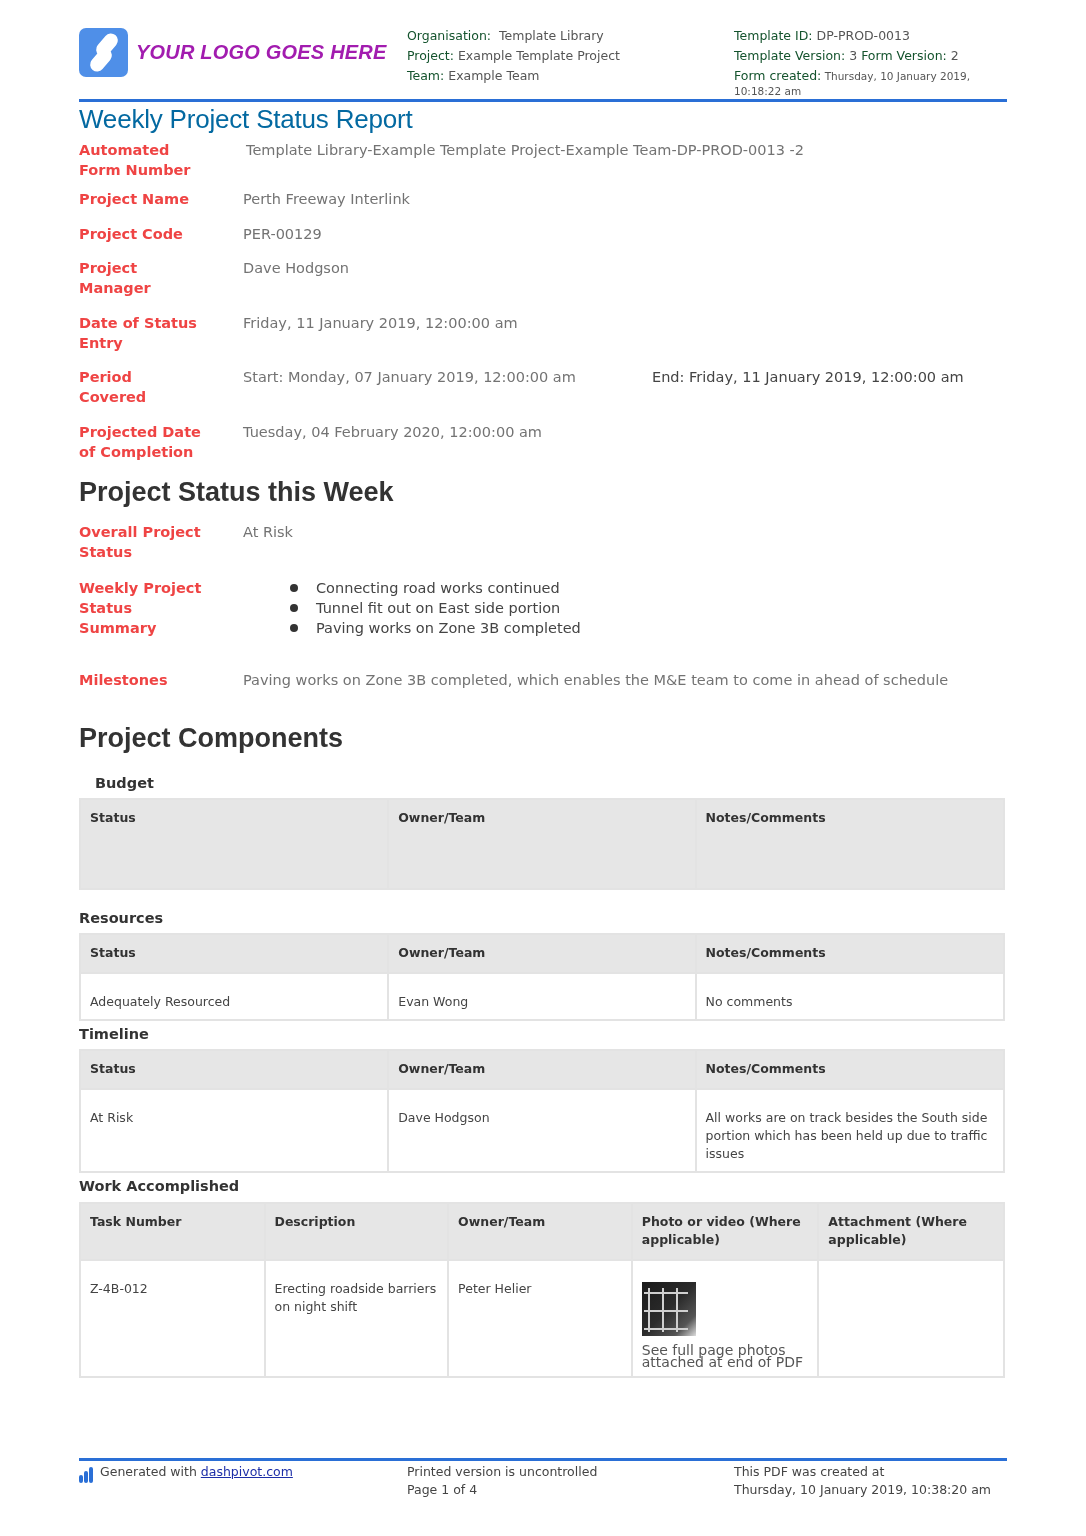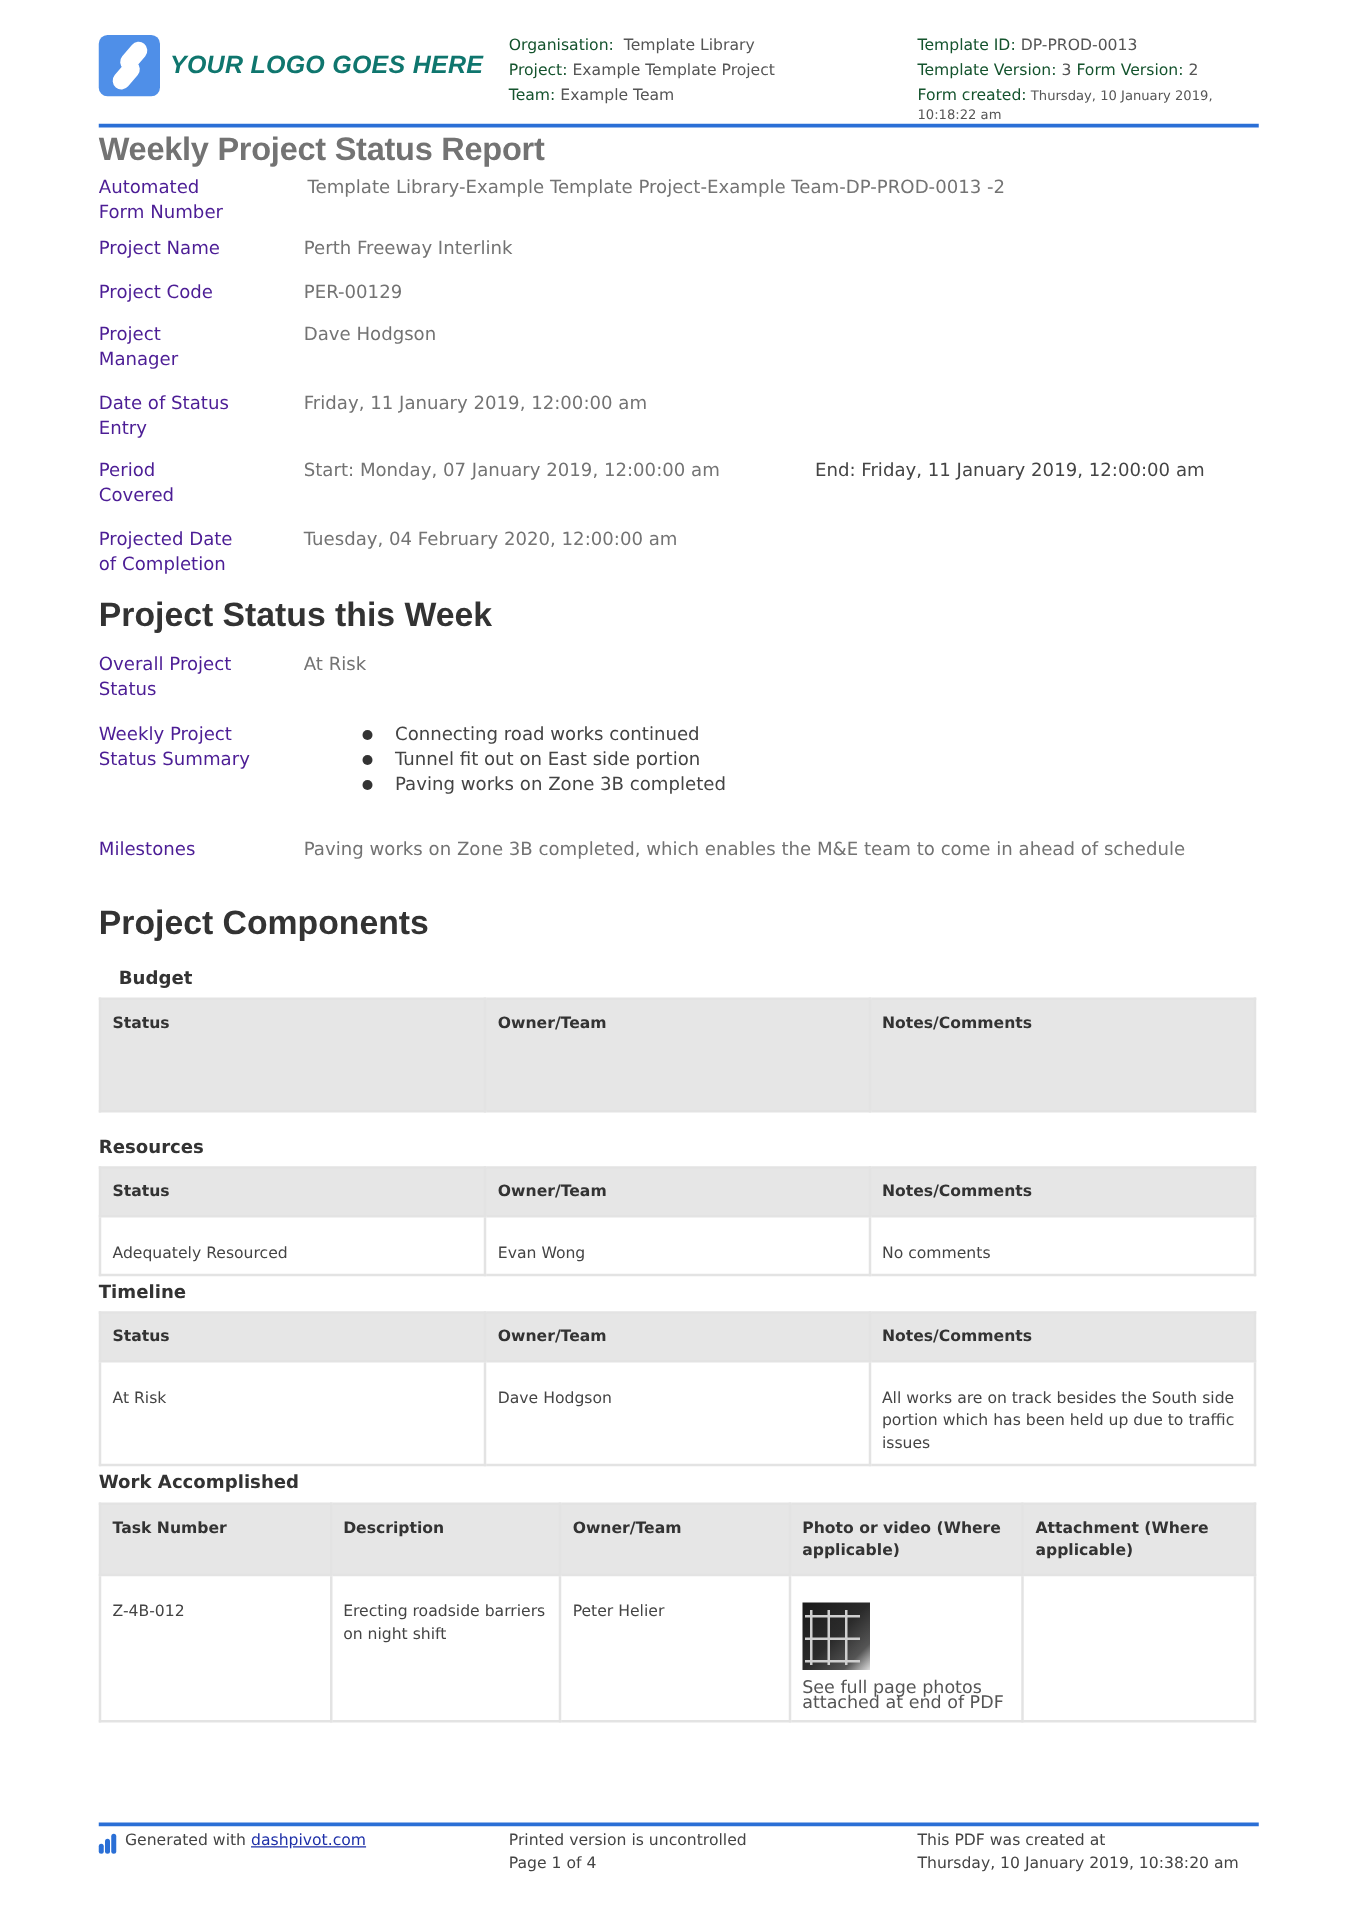--- a/index.html
+++ b/index.html
@@ -6,34 +6,34 @@
   html, body { width: 1086px; height: 1536px; background: #ffffff; }
   body { font-family: "DejaVu Sans", "Liberation Sans", sans-serif; color: #3a3a3a; position: relative; overflow: hidden; }
 
   
   .hdr { position: absolute; left: 79px; top: 26px; width: 928px; height: 74px; }
   .logo { position: absolute; left: 0; top: 2px; display: flex; align-items: center; }
   .logo-box { width: 49px; height: 49px; border-radius: 7px; background: #4f8fe8; position: relative; overflow: hidden; }
   .logo-box .s1, .logo-box .s2 { position: absolute; width: 14px; height: 26px; background: #ffffff; border-radius: 7px; transform: rotate(40deg); }
   .logo-box .s1 { left: 21px; top: 4px; }
   .logo-box .s2 { left: 15px; top: 19px; }
-  .logo-text { margin-left: 8px; font-family: "Liberation Sans", sans-serif; font-style: italic; font-weight: bold; font-size: 20px; color: #0f766e; letter-spacing: 0.2px; }
+  .logo-text { margin-left: 8px; font-family: "Liberation Sans", sans-serif; font-style: italic; font-weight: bold; font-size: 20px; color: #a21caf; letter-spacing: 0.2px; }
 
   .meta { position: absolute; font-size: 12.5px; line-height: 20px; color: #555; }
   .meta b { color: #14532d; font-weight: normal; }
   .meta-mid { left: 328px; top: 0; }
   .meta-right { left: 655px; top: 0; width: 260px; }
   .meta-right .small { font-size: 10.5px; line-height: 15px; }
 
   .rule-top { position: absolute; left: 79px; top: 99px; width: 928px; height: 3px; background: #2a6fd6; }
 
-  .title { position: absolute; left: 79px; top: 104px; font-size: 26px; font-weight: bold; color: #737373; font-family: "Liberation Sans", sans-serif; letter-spacing: -0.2px; }
+  .title { position: absolute; left: 79px; top: 104px; font-size: 26px; font-weight: normal; color: #0369a1; font-family: "Liberation Sans", sans-serif; letter-spacing: -0.2px; }
 
   .field { position: absolute; left: 79px; width: 928px; font-size: 14.5px; line-height: 20px; }
-  .field .lbl { position: absolute; left: 0; width: 150px; font-weight: normal; color: #4c1d95; }
+  .field .lbl { position: absolute; left: 0; width: 150px; font-weight: bold; color: #ef4444; }
   .field .val { position: absolute; left: 164px; color: #737373; }
   .field .val2 { position: absolute; left: 573px; color: #444; }
 
   .h2 { position: absolute; left: 79px; font-size: 27px; font-weight: bold; color: #333; font-family: "Liberation Sans", sans-serif; }
 
   .bullets { position: absolute; left: 290px; top: 578px; font-size: 14.5px; line-height: 20px; color: #444; }
   .bullets li { list-style: none; position: relative; padding-left: 26px; }
   .bullets li .dot { position: absolute; left: 0; top: 6px; width: 8px; height: 8px; border-radius: 50%; background: #333; }
 
   .sub { position: absolute; left: 79px; font-size: 14.5px; font-weight: bold; color: #333; }

